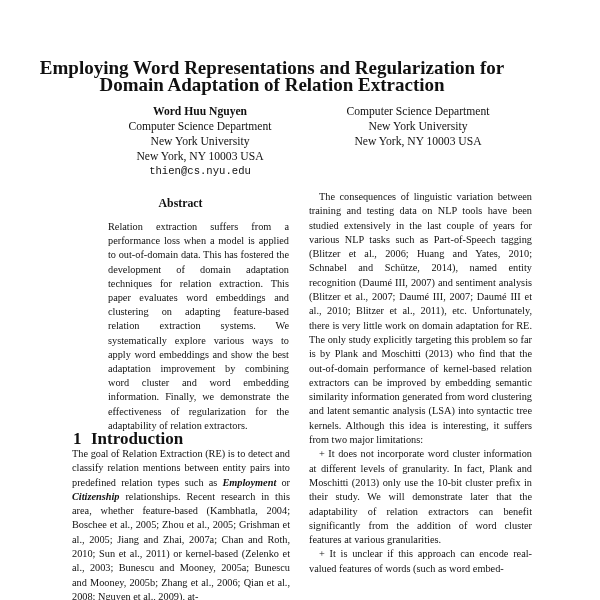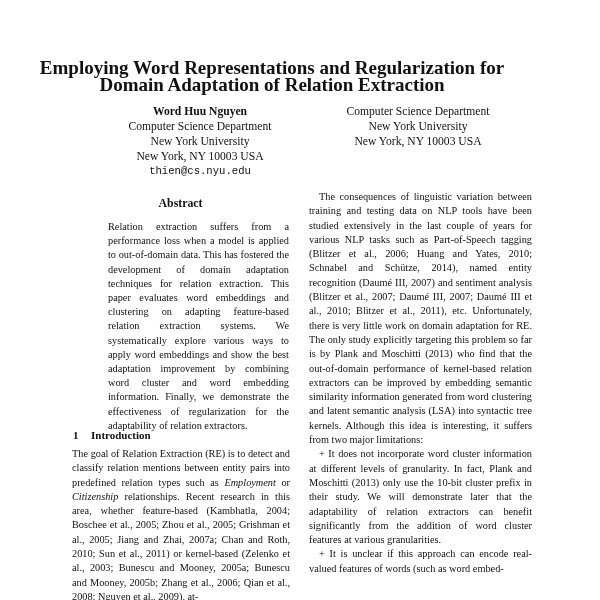--- a/index.html
+++ b/index.html
@@ -10,30 +10,30 @@
   .author { position: absolute; top: 104px; width: 230px; text-align: center;
             font-size: 11.6px; line-height: 15px; }
   .author.a1 { left: 85px; }
   .author.a2 { left: 303px; }
   .author .name { font-weight: bold; }
   .author .email { font-family: "Liberation Mono", "DejaVu Sans Mono", monospace; font-size: 10.6px; }
   .abstract-head { position: absolute; top: 196px; left: 73px; width: 215px; text-align: center;
                    font-weight: bold; font-size: 11.8px; }
   .abstract { position: absolute; top: 220px; left: 90px; width: 181px;
               font-size: 10.3px; line-height: 14.2px; text-align: justify; hyphens: manual; margin-left: 18px; }
-  .sec-head { position: absolute; top: 429px; left: 73px; font-weight: bold; font-size: 11px; }
+  .sec-head { position: absolute; top: 429px; left: 73px; font-weight: bold; font-size: 17px; }
   .sec-head .num { display: inline-block; width: 18px; }
   .intro { position: absolute; top: 447px; left: 72px; width: 218px;
            font-size: 10.3px; line-height: 14.3px; text-align: justify; }
   .intro p { margin: 0; }
   .rightcol { position: absolute; top: 190px; left: 309px; width: 223px;
               font-size: 10.3px; line-height: 14.3px; text-align: justify; }
   .rightcol p { margin: 0; text-indent: 10px; }
   .rightcol p.cont { text-indent: 0; }
-  em { font-style: italic; }
+  em { font-style: italic; font-weight: bold; }
 </style>
 </head>
 <body>
 
 <div class="title">
   <div>Employing Word Representations and Regularization for</div>
   <div>Domain Adaptation of Relation Extraction</div>
 </div>
 
 <div class="author a1">

